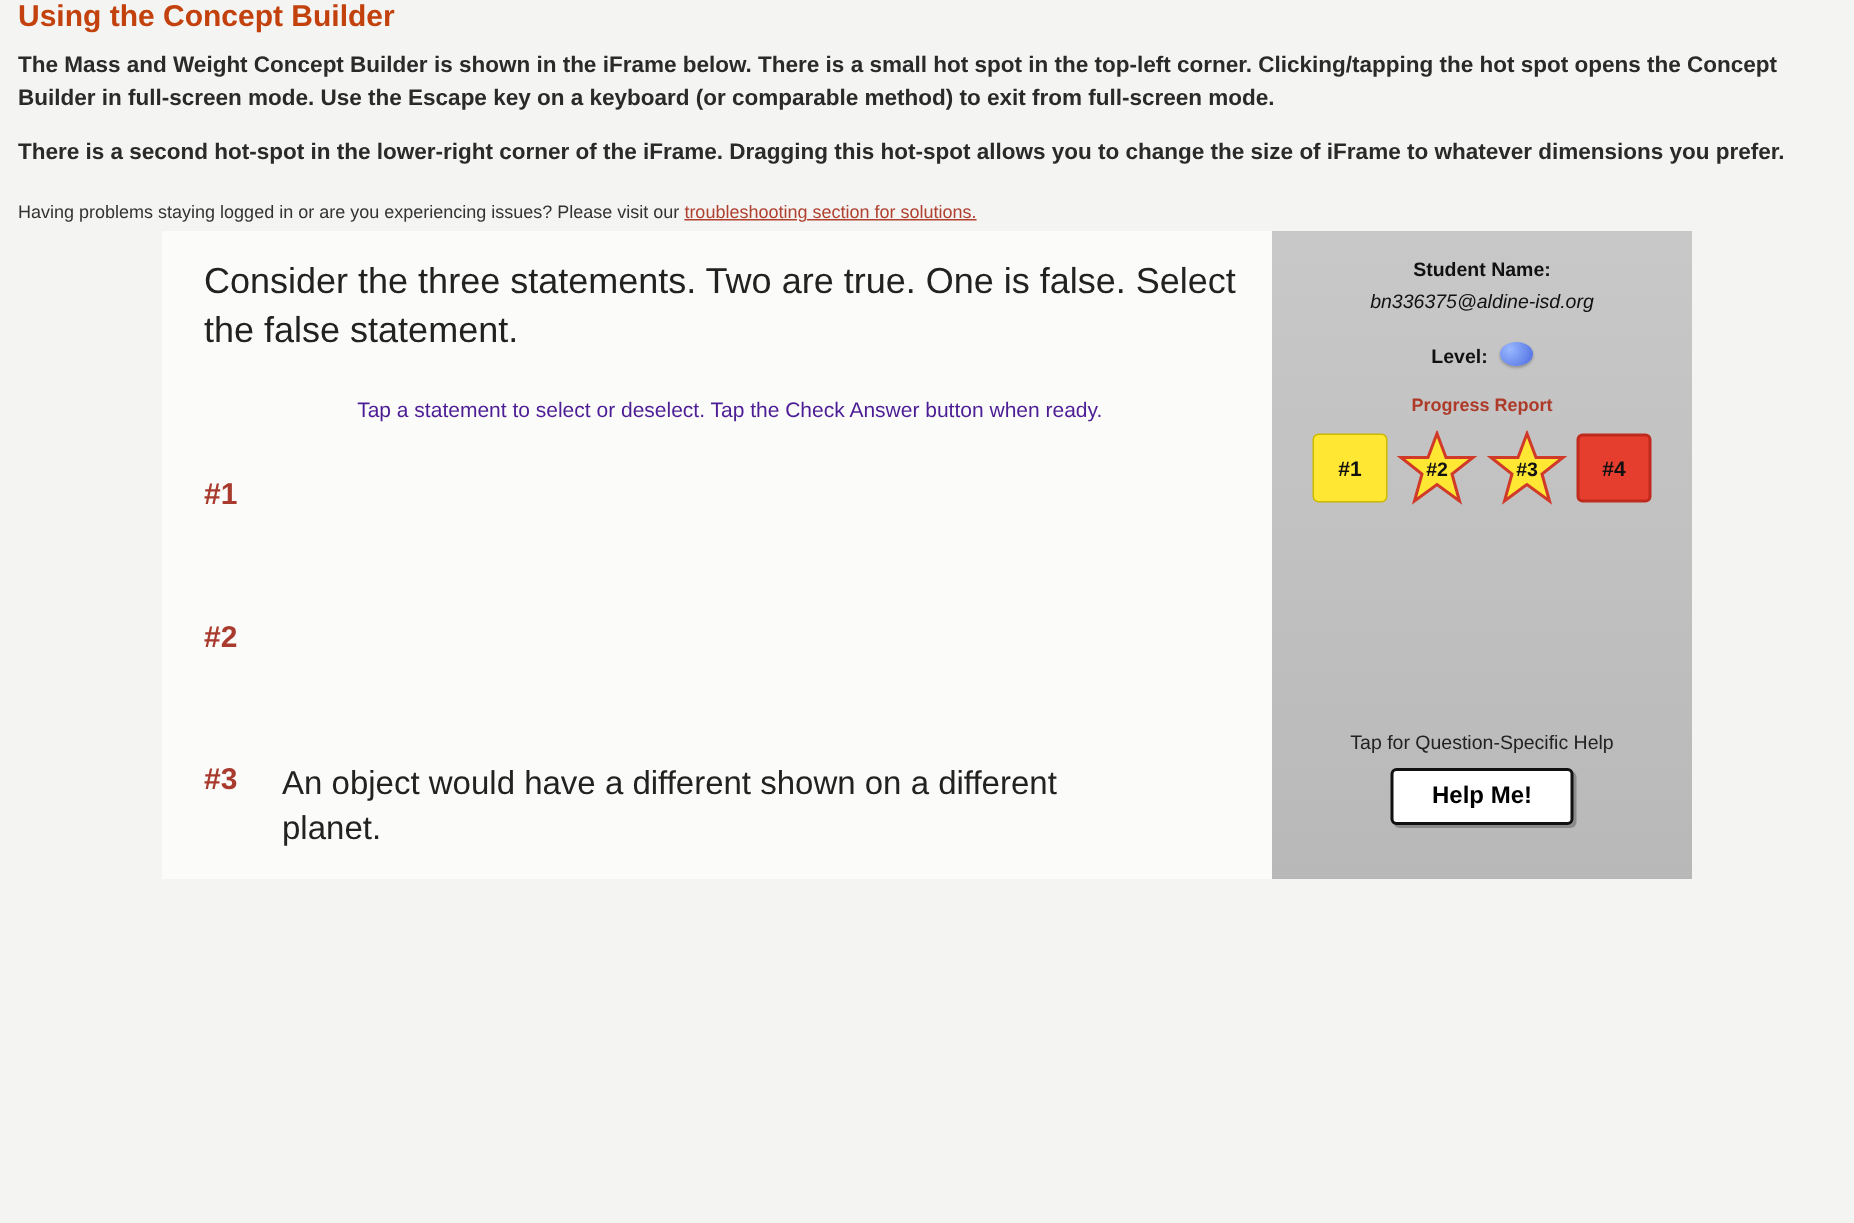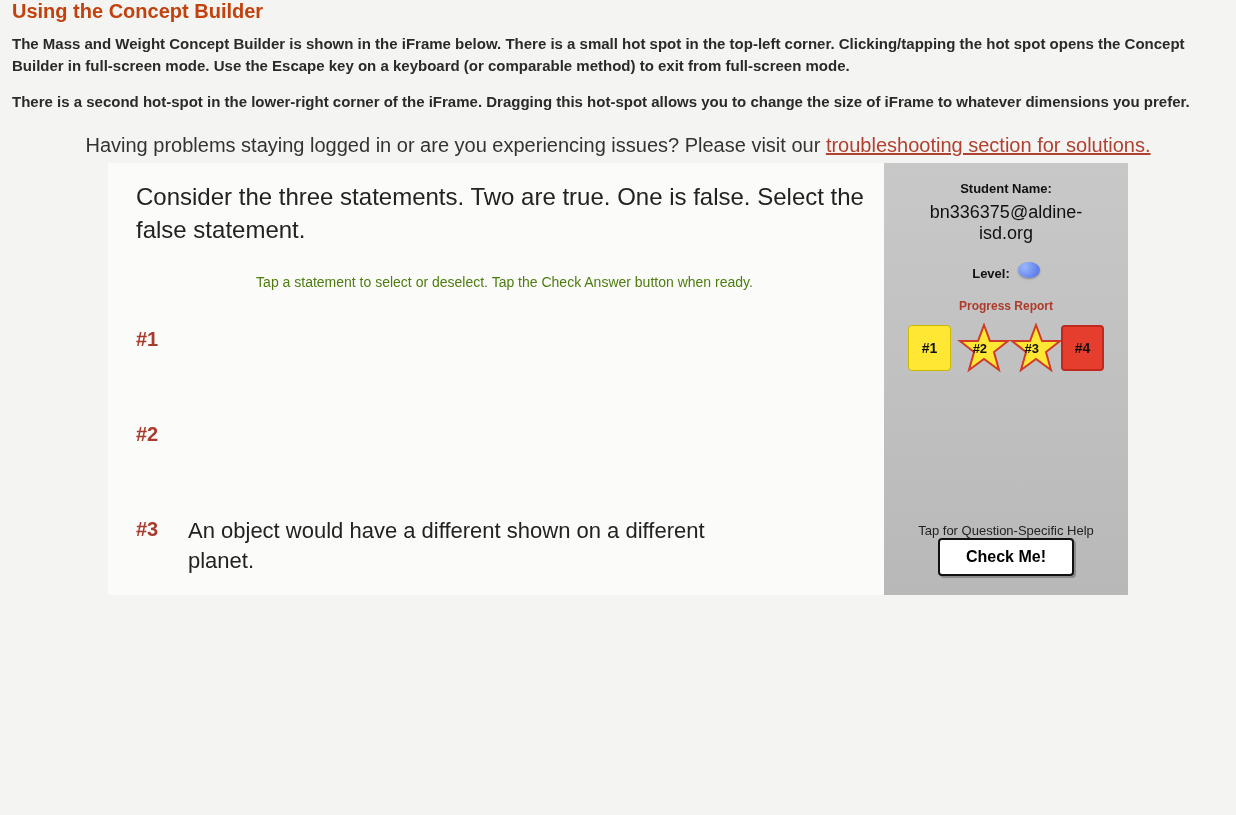--- a/index.html
+++ b/index.html
@@ -20,58 +20,57 @@
   }
   .intro-para {
     font-size: 15px;
     color: #2a2a2a;
     line-height: 1.45;
     margin-bottom: 14px;
     max-width: 1180px;
     font-weight: bold;
   }
   .trouble-line {
-    text-align: center;
-    font-size: 20px;
+    font-size: 12px;
     color: #333;
     margin: 22px 0 6px 0;
   }
   .trouble-line a {
     color: #b04030;
     text-decoration: underline;
   }
   
   .cb-frame {
     margin: 0 auto;
     width: 1020px;
     display: flex;
     background: #fafafa;
   }
   .cb-main {
     flex: 1;
     padding: 18px 11px 10px 28px;
     background: #fbfbf9;
   }
   .cb-sidebar {
-    width: 244px;
+    width: 280px;
     background: linear-gradient(180deg,#c8c8c8 0%, #bfbfbf 60%, #b8b8b8 100%);
     padding: 14px 24px;
     text-align: center;
     position: relative;
   }
   .prompt-title {
     font-size: 24px;
     color: #222;
     line-height: 1.35;
     margin-bottom: 28px;
   }
   .prompt-sub {
     text-align: center;
     font-size: 14px;
-    color: #4d7c0f;
+    color: #4c1d95;
     margin-bottom: 36px;
   }
   .stmt {
     display: flex;
     align-items: flex-start;
     gap: 18px;
     margin-bottom: 70px;
     cursor: pointer;
   }
   .stmt-num {
@@ -83,40 +82,40 @@
     width: 34px;
   }
   .stmt-text {
     font-size: 22px;
     color: #222;
     line-height: 1.35;
     max-width: 560px;
   }
   
   .sb-label { font-weight: bold; font-size: 13px; color: #111; margin-top: 4px; }
-  .sb-value { font-size: 18px; color: #111; margin: 6px 0 18px 0; }
-  .level-row { display:flex; justify-content:center; gap:8px; }
+  .sb-value { font-size: 13px; color: #111; margin: 6px 0 18px 0; font-style: italic; }
+  .level-row { display:flex; align-items:center; justify-content:center; gap:8px; }
   .level-dot {
     width: 22px; height: 16px; border-radius: 50%;
     background: radial-gradient(circle at 30% 30%, #9ab8ff, #4a6adf);
     box-shadow: 0 1px 2px rgba(0,0,0,.3);
     display:inline-block;
   }
   .progress-head { color:#ae3a2a; font-weight:bold; font-size:12px; margin: 18px 0 10px 0;}
   .prog-row { display:flex; align-items:center; justify-content:center; gap:6px; }
   .prog-box {
     width:50px; height:46px; display:flex; align-items:center; justify-content:center;
     font-weight:bold; font-size:14px; color:#111; border-radius:4px; position:relative;
   }
   .prog-yellow { background:#ffe733; border:1px solid #ccb900;}
   .prog-red   { background:#e53d2e; border:2px solid #c02a1c; color:#111;}
   .star-wrap { position:relative; width:54px; height:50px; display:flex; align-items:center; justify-content:center;}
   .star-wrap svg { position:absolute; top:0; left:0; }
   .star-label { position:relative; z-index:2; font-weight:bold; font-size:13px; color:#111;}
-  .help-prompt { font-size:13px; color:#222; margin-top: 150px; }
+  .help-prompt { font-size:13px; color:#222; margin-top: 150px; margin-bottom:10px;}
   .help-btn {
     background:#fff; border:2px solid #111; border-radius:4px;
     font-weight:bold; font-size:16px; padding:8px 26px; cursor:pointer;
     box-shadow: 2px 2px 0 rgba(0,0,0,.25);
   }
 </style>
 </head>
 <body>
 
 <h2 class="page-heading">Using the Concept Builder</h2>
@@ -172,15 +171,15 @@
           <polygon points="27,2 33,18 51,18 37,29 42,47 27,36 12,47 17,29 3,18 21,18" fill="#ffe733" stroke="#d13a28" stroke-width="2"></polygon>
         </svg>
         <span class="star-label">#3</span>
       </div>
       <div class="prog-box prog-red">
         <span>#4</span>
       </div>
     </div>
 
     <div class="help-prompt">Tap for Question-Specific Help</div>
-    <button class="help-btn">Check Me!</button>
+    <button class="help-btn">Help Me!</button>
   </div>
 </div>
 
 </body></html>

